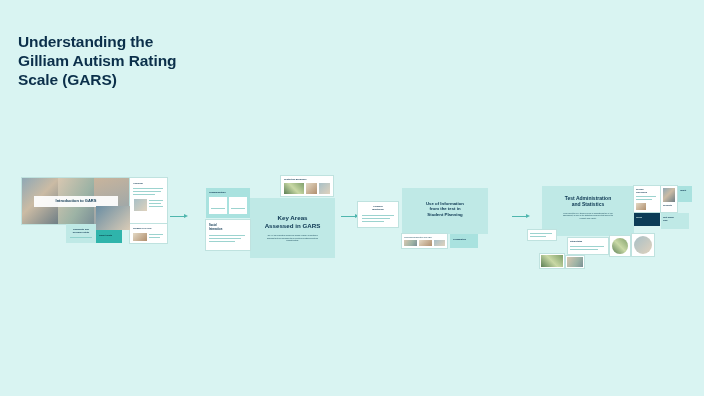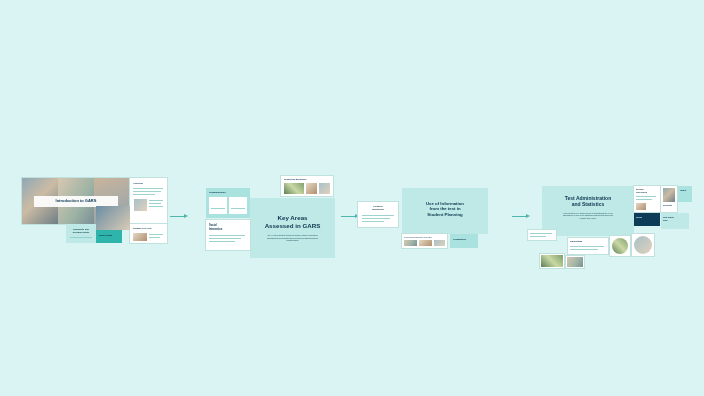--- a/index.html
+++ b/index.html
@@ -106,20 +106,23 @@
   .ph5{background:linear-gradient(45deg,#5b7f55,#c9d8a5 50%,#7f9f6a);}
   .ph6{background:linear-gradient(135deg,#e4d9c5,#b08f6e);}
   .ph7{background:linear-gradient(135deg,#6b8ea3,#d9cbb6);}
   .frame{outline:0.6px solid #bfe2df;}
 </style>
 </head>
 <body>
 
 <div id="canvas">
 
+  <div class="title">Understanding the
+Gilliam Autism Rating
+Scale (GARS)</div>
 
   <div class="group" style="left:22px;top:178px;width:145px;height:82px;">
 
     <div class="card frame" style="left:0;top:0;width:108px;height:46px;background:#ffffff;">
       <div class="photo ph1" style="left:0;top:0;width:36px;height:46px;"></div>
       <div class="photo ph2" style="left:36px;top:0;width:36px;height:46px;"></div>
       <div class="photo ph3" style="left:72px;top:0;width:36px;height:46px;"></div>
       <div style="position:absolute;left:12px;top:18px;width:84px;height:11px;background:rgba(255,255,255,0.92);"></div>
       <div class="smallcard-title" style="position:absolute;left:12px;top:21px;width:84px;text-align:center;font-size:4px;">Introduction to GARS</div>
     </div>

